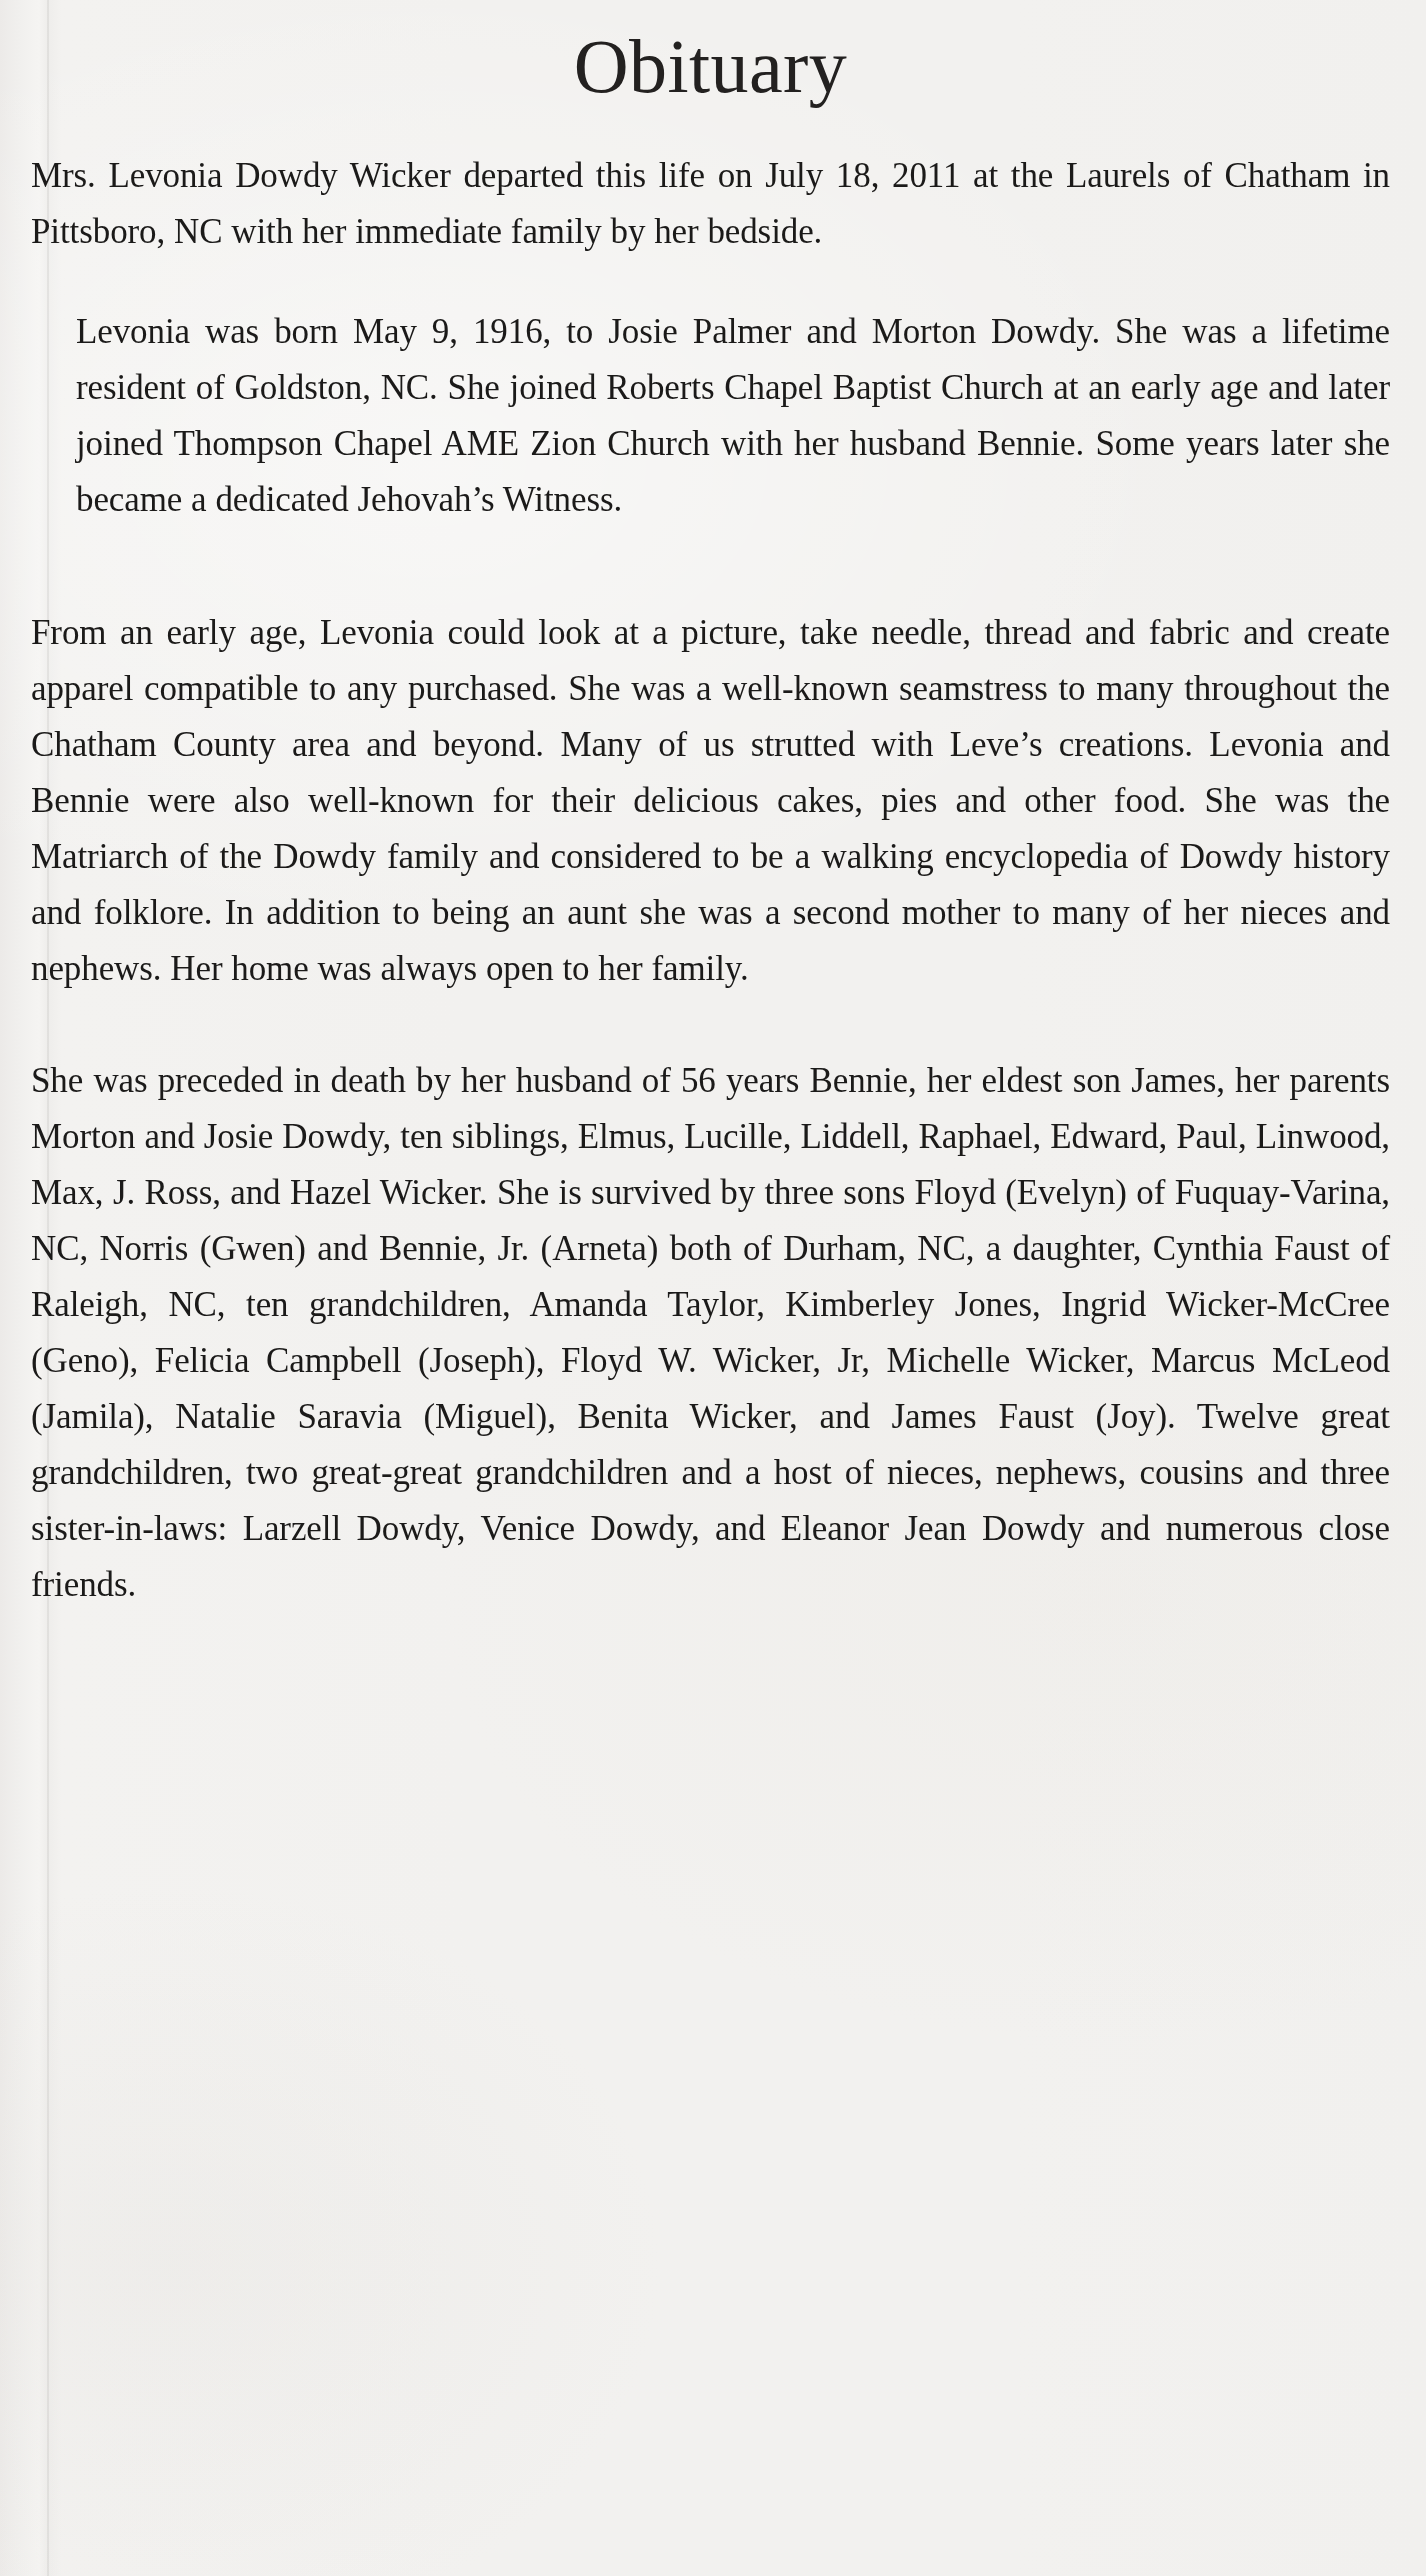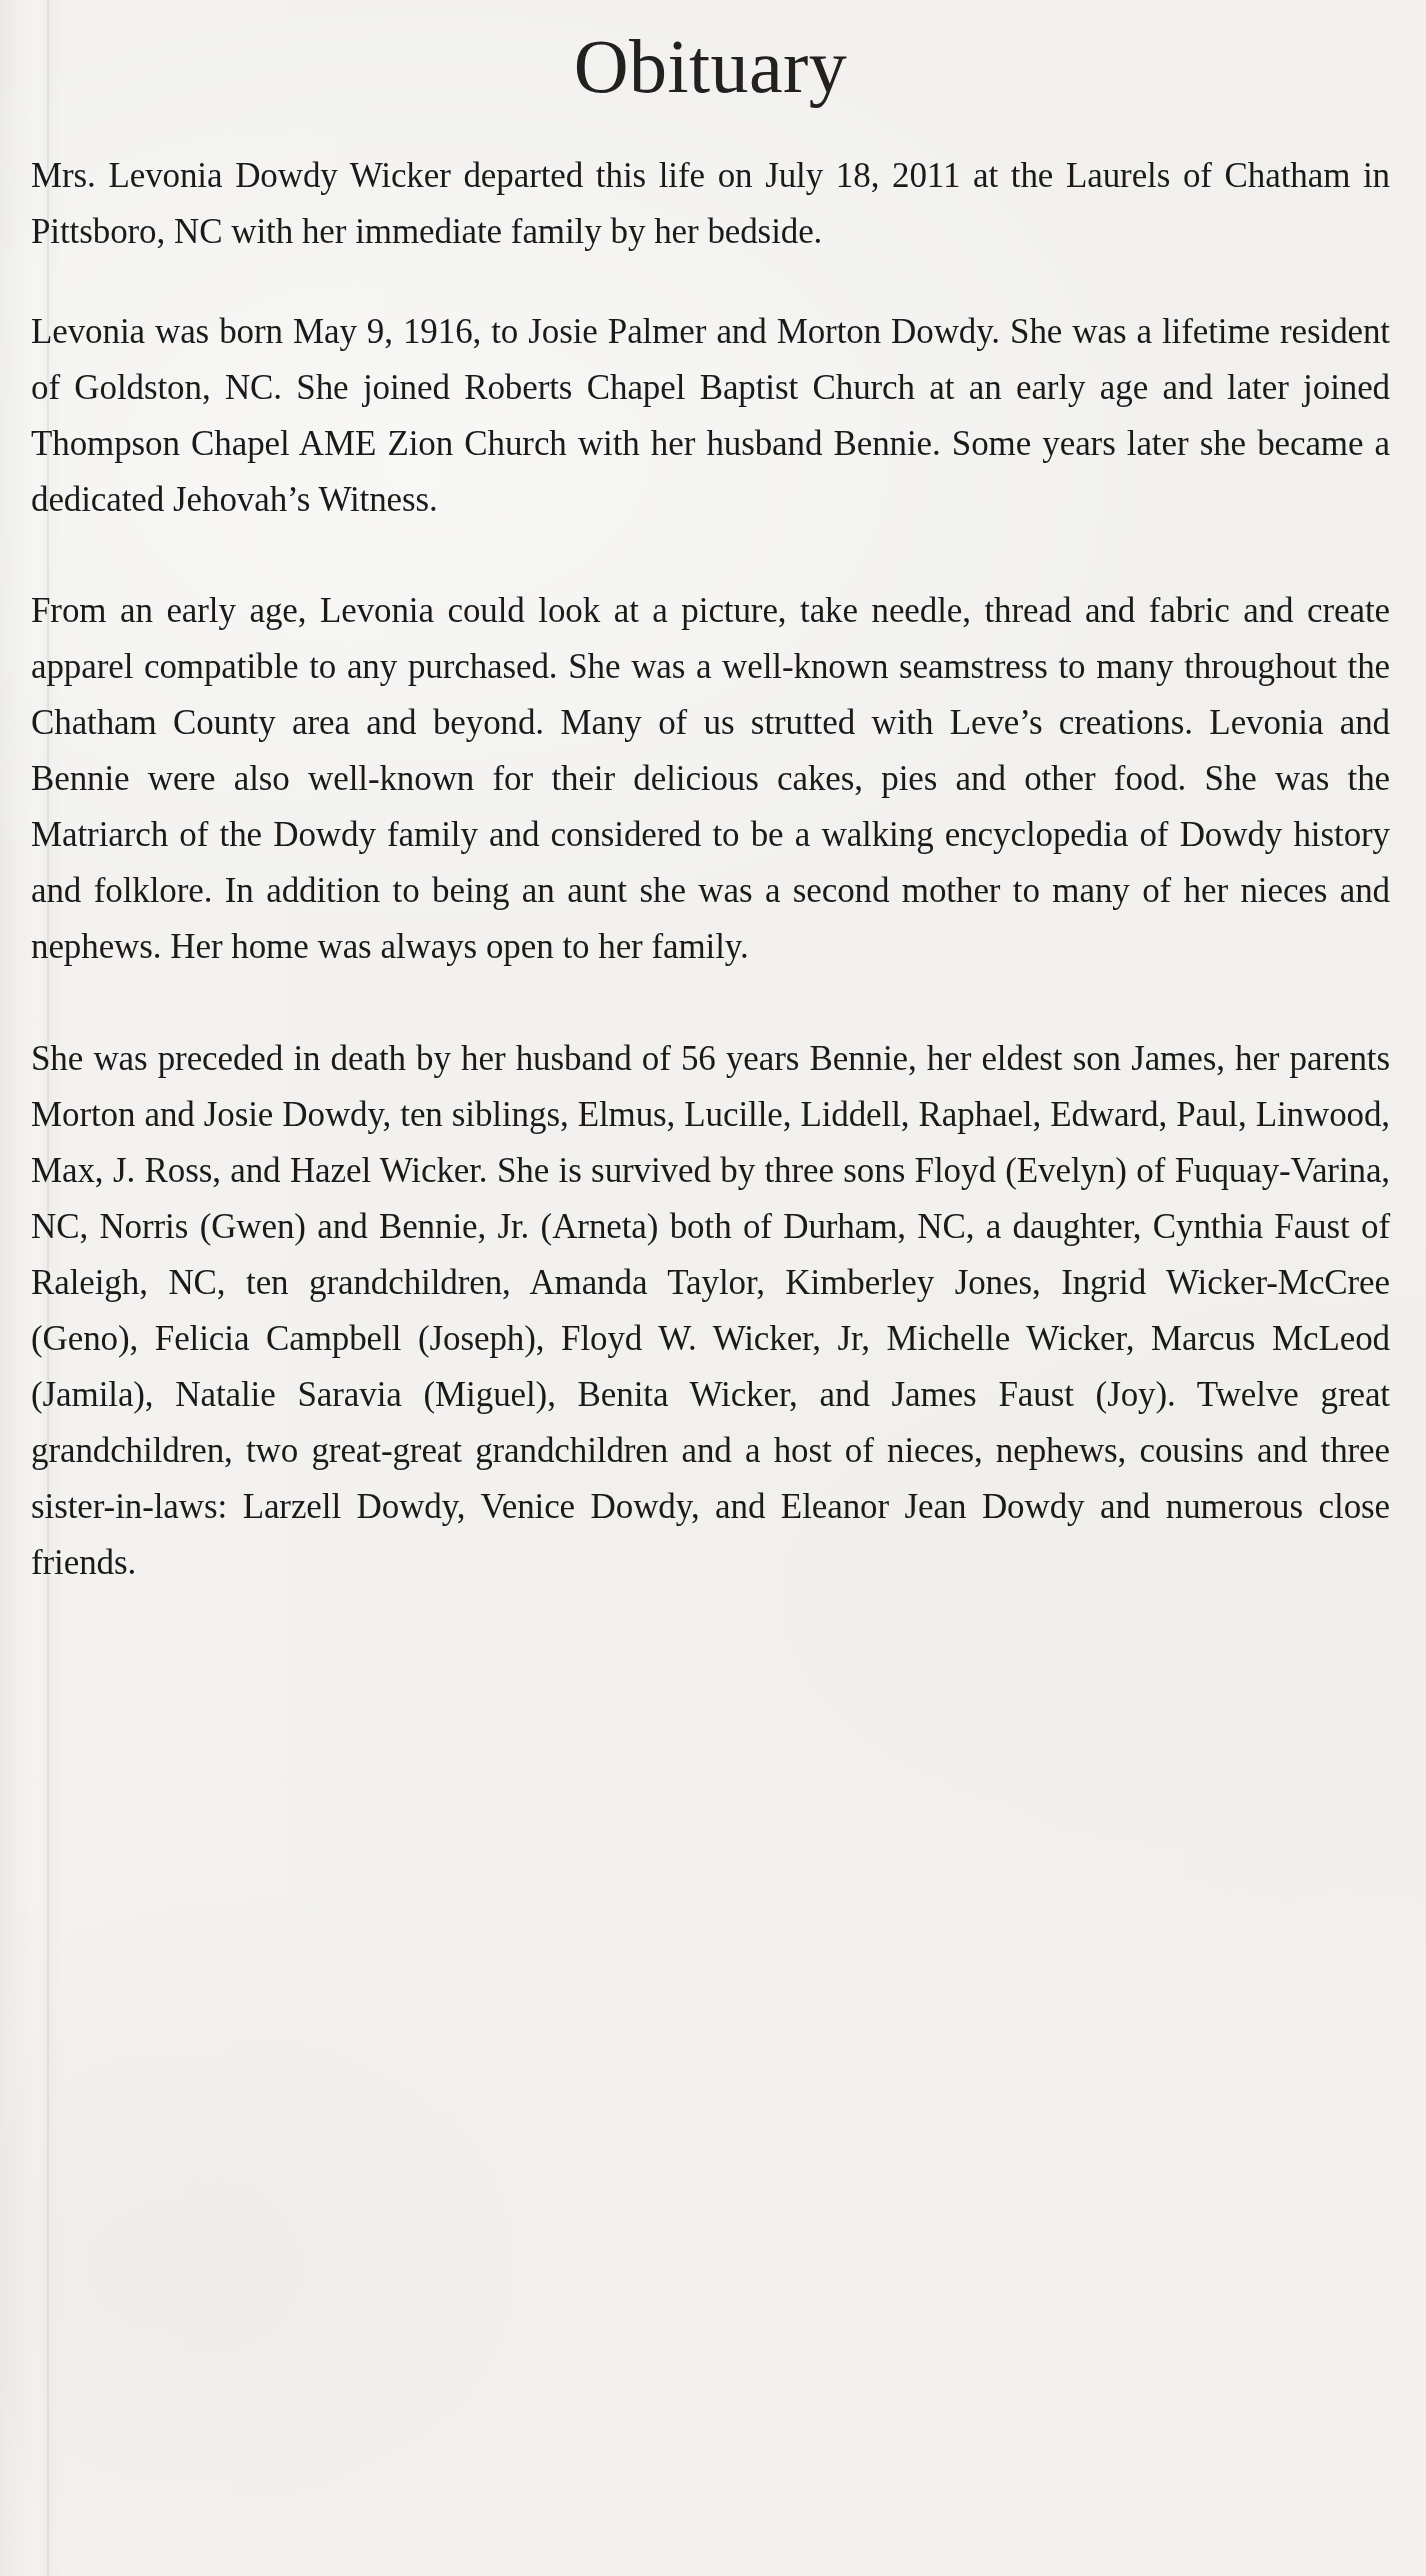--- a/index.html
+++ b/index.html
@@ -80,22 +80,22 @@
     text-justify: inter-word;
     font-size: 35px;
     line-height: 56px;
     letter-spacing: -0.1px;
     word-spacing: 0.2px;
     color: #1b1a19;
     hyphens: none;
   }
 
   #para-1 { margin-top: 44px; }
-  #para-2 { margin-top: 44px; }
-  #para-3 { margin-top: 55px; }
+  #para-2 { margin-top: 44px; margin-left: 45px; }
+  #para-3 { margin-top: 77px; }
   #para-4 { margin-top: 56px; }
 </style>
 </head>
 <body>
 
 <div id="paper">
 
   <div id="paper-grain"></div>
   <div id="fold-seam"></div>
 

